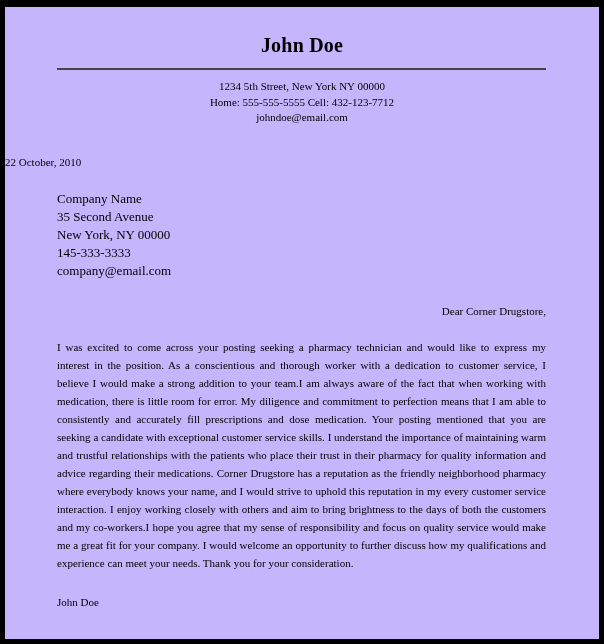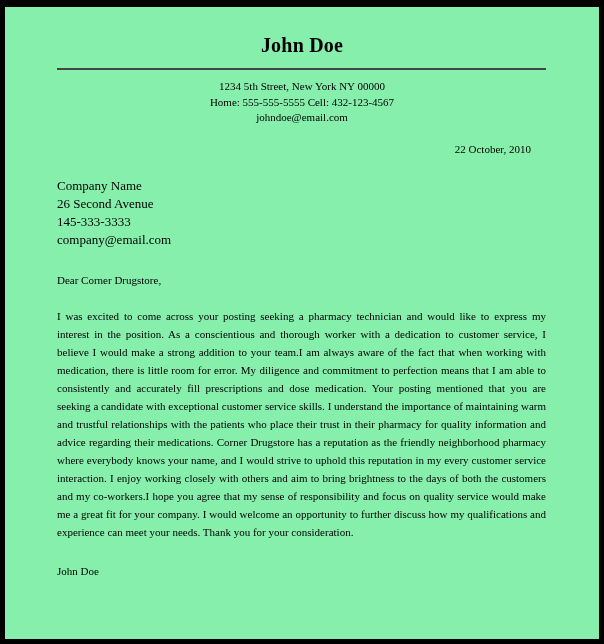--- a/index.html
+++ b/index.html
@@ -13,21 +13,21 @@
     font-family: "Liberation Serif", "DejaVu Serif", serif;
     color: #000000;
     overflow: hidden;
   }
 
   
   .page {
     box-sizing: border-box;
     width: 604px;
     height: 644px;
-    background: #86efac;
+    background: #c4b5fd;
     border-left: 5px solid #000000;
     border-right: 5px solid #000000;
     border-top: 7px solid #000000;
     border-bottom: 5px solid #000000;
     position: relative;
   }
 
   .sheet {
     box-sizing: border-box;
     width: 100%;
@@ -63,22 +63,22 @@
     margin-top: 9px;
   }
   .contact-line {
     display: block;
     white-space: pre;
   }
 
   
   .date-line {
     font-size: 11px;
-    text-align: right;
-    margin-top: 17px;
+    text-align: left;
+    margin-top: 30px;
     padding-right: 68px;
   }
 
   
   .recipient-block {
     font-size: 13px;
     line-height: 18px;
     margin-top: 22px;
     padding-left: 52px;
   }
@@ -89,20 +89,21 @@
 
   
   .letter-body {
     padding-left: 52px;
     padding-right: 53px;
     font-size: 11px;
     line-height: 18px;
   }
   .salutation {
     margin-top: 22px;
+    text-align: right;
   }
   .body-paragraph {
     margin-top: 18px;
     text-align: justify;
     text-justify: inter-word;
   }
   .signature {
     margin-top: 21px;
   }
 </style>
@@ -110,30 +111,31 @@
 <body>
 
 <div class="page">
   <div class="sheet">
 
     <div class="letterhead">
       <div class="applicant-name">John Doe</div>
       <div class="head-rule"></div>
       <div class="contact-block">
         <span class="contact-line">1234 5th Street, New York NY 00000</span>
-        <span class="contact-line">Home: 555-555-5555 Cell: 432-123-4567</span>
+        <span class="contact-line">Home: 555-555-5555 Cell: 432-123-7712</span>
         <span class="contact-line">johndoe@email.com</span>
       </div>
     </div>
 
     <div class="date-line">22 October, 2010</div>
 
     <div class="recipient-block">
       <span class="recipient-line">Company Name</span>
-      <span class="recipient-line">26 Second Avenue</span>
+      <span class="recipient-line">35 Second Avenue</span>
+      <span class="recipient-line">New York, NY 00000</span>
       <span class="recipient-line">145-333-3333</span>
       <span class="recipient-line">company@email.com</span>
     </div>
 
     <div class="letter-body">
       <div class="salutation">Dear Corner Drugstore,</div>
       <div class="body-paragraph">I was excited to come across your posting seeking a pharmacy technician and would like to express my interest in the position. As a conscientious and thorough worker with a dedication to customer service, I believe I would make a strong addition to your team.I am always aware of the fact that when working with medication, there is little room for error. My diligence and commitment to perfection means that I am able to consistently and accurately fill prescriptions and dose medication. Your posting mentioned that you are seeking a candidate with exceptional customer service skills. I understand the importance of maintaining warm and trustful relationships with the patients who place their trust in their pharmacy for quality information and advice regarding their medications. Corner Drugstore has a reputation as the friendly neighborhood pharmacy where everybody knows your name, and I would strive to uphold this reputation in my every customer service interaction. I enjoy working closely with others and aim to bring brightness to the days of both the customers and my co-workers.I hope you agree that my sense of responsibility and focus on quality service would make me a great fit for your company. I would welcome an opportunity to further discuss how my qualifications and experience can meet your needs. Thank you for your consideration.</div>
       <div class="signature">John Doe</div>
     </div>
 

